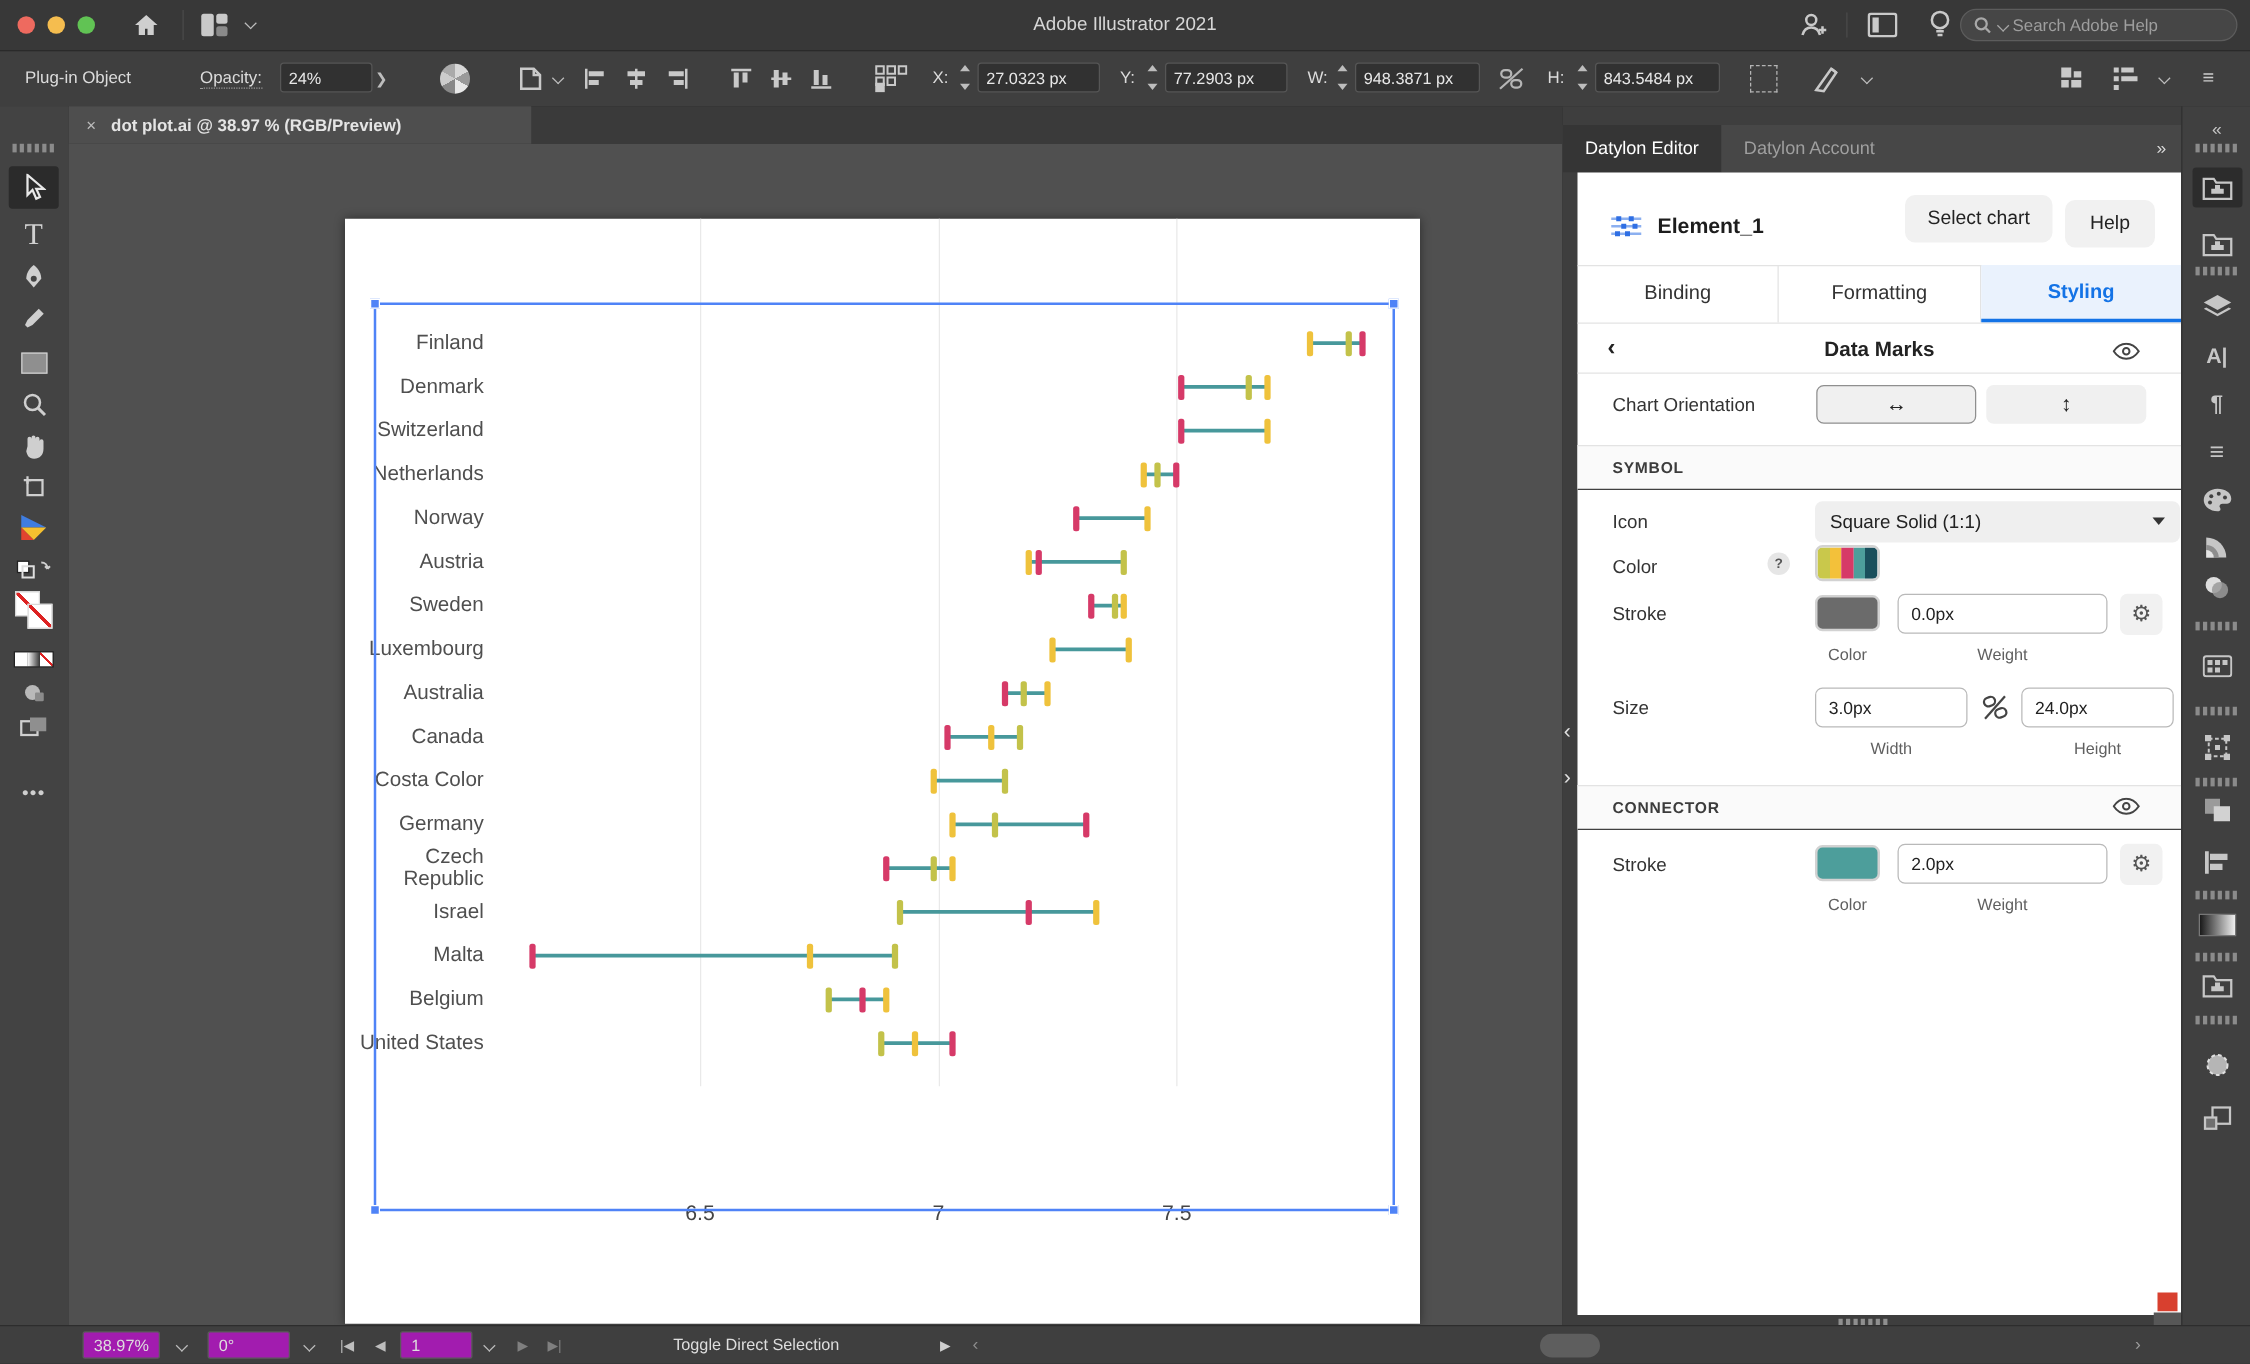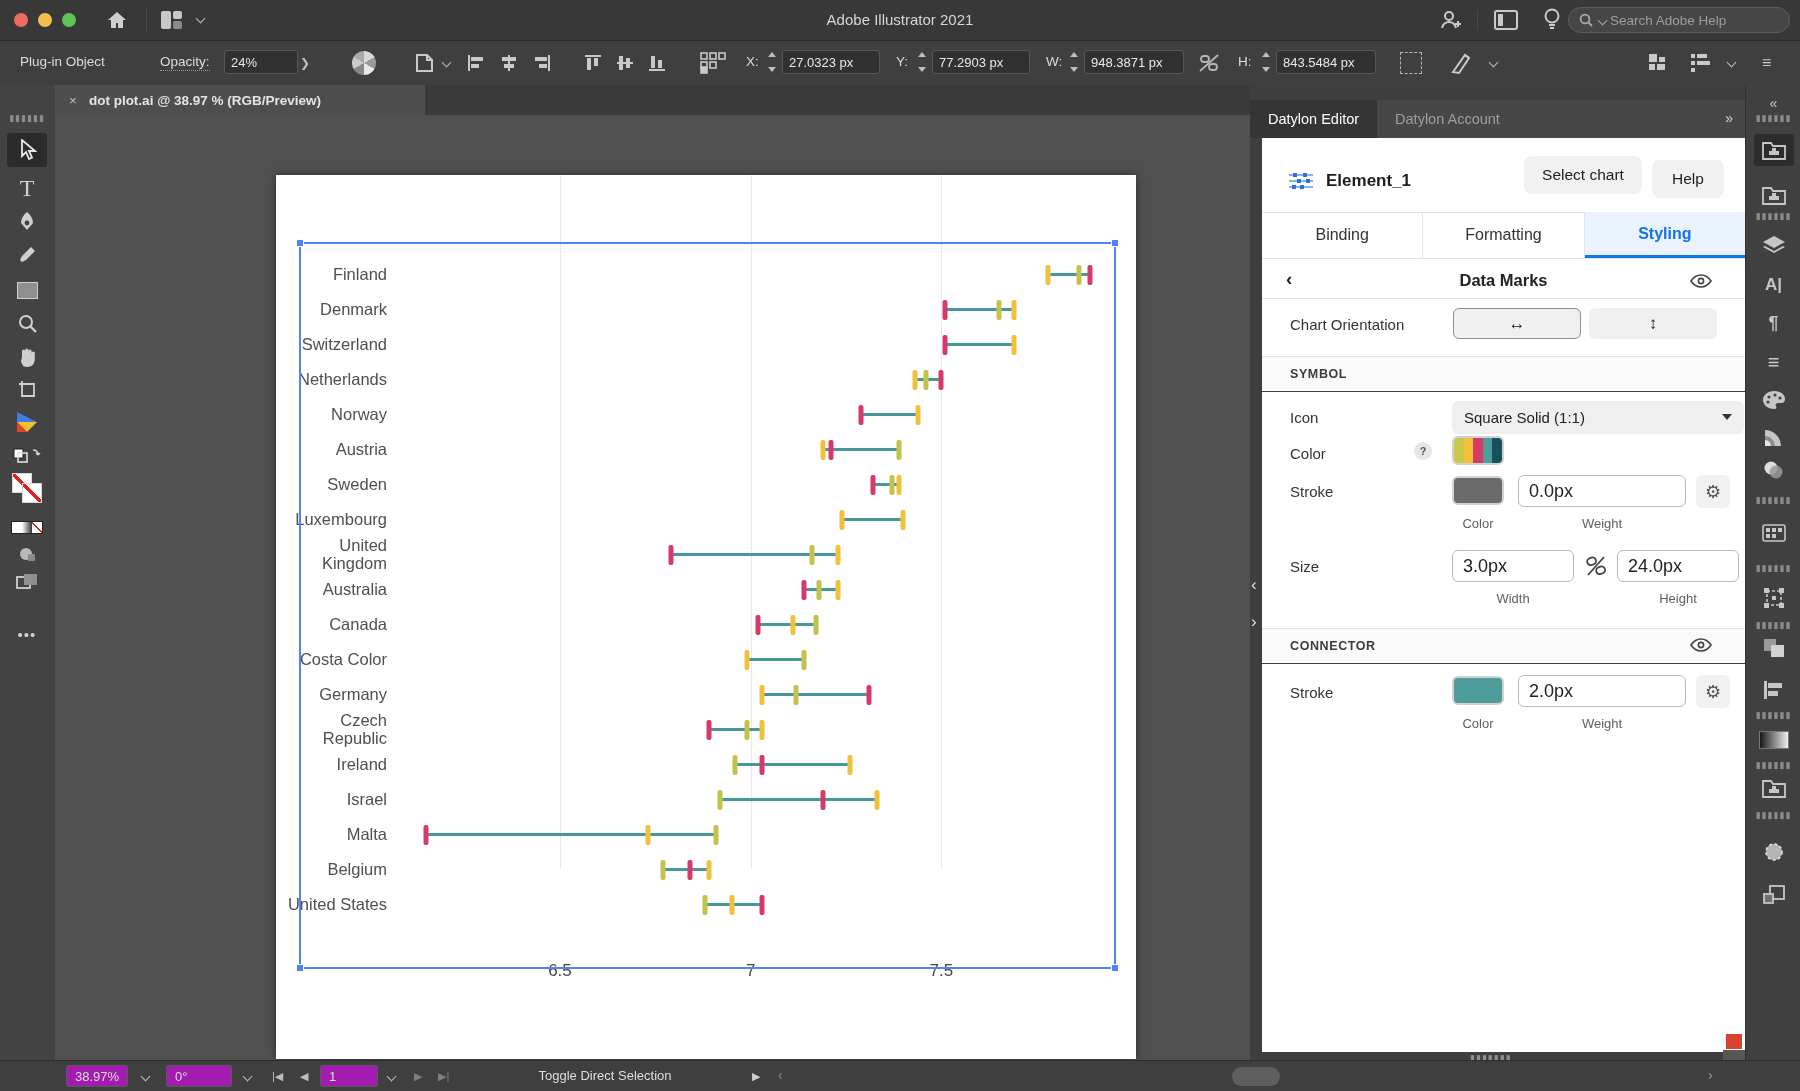--- a/index.html
+++ b/index.html
@@ -51,21 +51,21 @@
   
   #panel-col{left:1250px;top:85px;width:495px;height:975px;background:#3e3e3e;}
   #panel-tabs{left:0;top:15px;width:495px;height:38px;background:#474747;display:flex;align-items:stretch;color:#9f9f9f;font-size:14.5px;}
   #panel-tab-editor{background:#353535;color:#fff;font-weight:normal;display:flex;align-items:center;padding:0 18px;}
   #panel-tab-account{display:flex;align-items:center;padding:0 18px;}
   #panel-collapse{position:absolute;right:12px;top:10px;color:#d8d8d8;font-size:14px;}
   #panel-body{left:12px;top:53px;width:483px;height:914px;background:#fff;color:#333;}
   .plabel{position:absolute;left:28px;font-size:15px;color:#333;}
   .sub{position:absolute;font-size:13px;color:#606060;}
   .btn{position:absolute;background:#f1f1f1;border-radius:8px;display:flex;align-items:center;justify-content:center;font-size:15.5px;color:#222;}
-  .inputbox{position:absolute;background:#fff;border:1.5px solid #b9b9b9;border-radius:6px;height:32px;display:flex;align-items:center;padding:0 10px;font-size:18px;color:#222;box-sizing:border-box;}
+  .inputbox{position:absolute;background:#fff;border:1.5px solid #b9b9b9;border-radius:6px;height:32px;display:flex;align-items:center;padding:0 10px;font-size:14px;color:#222;box-sizing:border-box;}
   .selectbox{position:absolute;background:#efefef;border-radius:6px;height:33px;display:flex;align-items:center;padding:0 12px;font-size:15px;color:#222;box-sizing:border-box;}
   .swbtn{position:absolute;width:52px;height:29px;border-radius:6px;border:2px solid #d2d2d2;box-sizing:border-box;}
   .hairline{position:absolute;left:0;width:483px;height:1px;background:#e3e3e3;}
   .sechead{position:absolute;left:0;width:483px;height:34px;background:#fafafa;border-top:1px solid #e3e3e3;border-bottom:1px solid #404040;display:flex;align-items:center;}
   .sechead span{margin-left:28px;font-size:12.5px;font-weight:bold;color:#3c3c3c;letter-spacing:.6px;}
   .gearbtn{position:absolute;width:34px;height:33px;background:#f1f1f1;border-radius:6px;display:flex;align-items:center;justify-content:center;color:#555;font-size:18px;}
   .eye{position:absolute;width:22px;height:14px;}
   .orient-btn{position:absolute;width:128px;height:31px;border-radius:6px;background:#f0f0f0;display:flex;align-items:center;justify-content:center;font-size:17px;color:#222;box-sizing:border-box;}
   #panel-grip{left:1470px;top:1053px;color:#8f8f8f;font-size:9px;letter-spacing:1px;}
   #panel-red-square{left:1726px;top:1034px;width:16px;height:15px;background:#d8402f;}
@@ -427,29 +427,20 @@
         </div>
         <div class="crow">
           <div class="clabel">Luxembourg</div>
           <div class="plot">
             <div class="conn" style="left: 61.2%; width: 8.74%; background: rgb(71, 152, 155);"></div>
             <div class="mk" style="left: 61.2%; background: rgb(239, 194, 60);"></div>
             <div class="mk" style="left: 69.95%; background: rgb(239, 194, 60);"></div>
           </div>
         </div>
         <div class="crow">
-          <div class="clabel">United Kingdom</div>
-          <div class="plot">
-            <div class="conn" style="left: 36.61%; width: 24.04%; background: rgb(71, 152, 155);"></div>
-            <div class="mk" style="left: 36.61%; background: rgb(214, 58, 104);"></div>
-            <div class="mk" style="left: 56.83%; background: rgb(195, 194, 74);"></div>
-            <div class="mk" style="left: 60.66%; background: rgb(239, 194, 60);"></div>
-          </div>
-        </div>
-        <div class="crow">
           <div class="clabel">Australia</div>
           <div class="plot">
             <div class="conn" style="left: 55.74%; width: 4.92%; background: rgb(71, 152, 155);"></div>
             <div class="mk" style="left: 55.74%; background: rgb(214, 58, 104);"></div>
             <div class="mk" style="left: 57.92%; background: rgb(195, 194, 74);"></div>
             <div class="mk" style="left: 60.66%; background: rgb(239, 194, 60);"></div>
           </div>
         </div>
         <div class="crow">
           <div class="clabel">Canada</div>
@@ -477,29 +468,20 @@
             <div class="mk" style="left: 65.03%; background: rgb(214, 58, 104);"></div>
           </div>
         </div>
         <div class="crow">
           <div class="clabel">Czech Republic</div>
           <div class="plot">
             <div class="conn" style="left: 42.08%; width: 7.65%; background: rgb(71, 152, 155);"></div>
             <div class="mk" style="left: 42.08%; background: rgb(214, 58, 104);"></div>
             <div class="mk" style="left: 47.54%; background: rgb(195, 194, 74);"></div>
             <div class="mk" style="left: 49.73%; background: rgb(239, 194, 60);"></div>
-          </div>
-        </div>
-        <div class="crow">
-          <div class="clabel">Ireland</div>
-          <div class="plot">
-            <div class="conn" style="left: 45.9%; width: 16.39%; background: rgb(71, 152, 155);"></div>
-            <div class="mk" style="left: 45.9%; background: rgb(195, 194, 74);"></div>
-            <div class="mk" style="left: 49.73%; background: rgb(214, 58, 104);"></div>
-            <div class="mk" style="left: 62.3%; background: rgb(239, 194, 60);"></div>
           </div>
         </div>
         <div class="crow">
           <div class="clabel">Israel</div>
           <div class="plot">
             <div class="conn" style="left: 43.72%; width: 22.4%; background: rgb(71, 152, 155);"></div>
             <div class="mk" style="left: 43.72%; background: rgb(195, 194, 74);"></div>
             <div class="mk" style="left: 58.47%; background: rgb(214, 58, 104);"></div>
             <div class="mk" style="left: 66.12%; background: rgb(239, 194, 60);"></div>
           </div>

